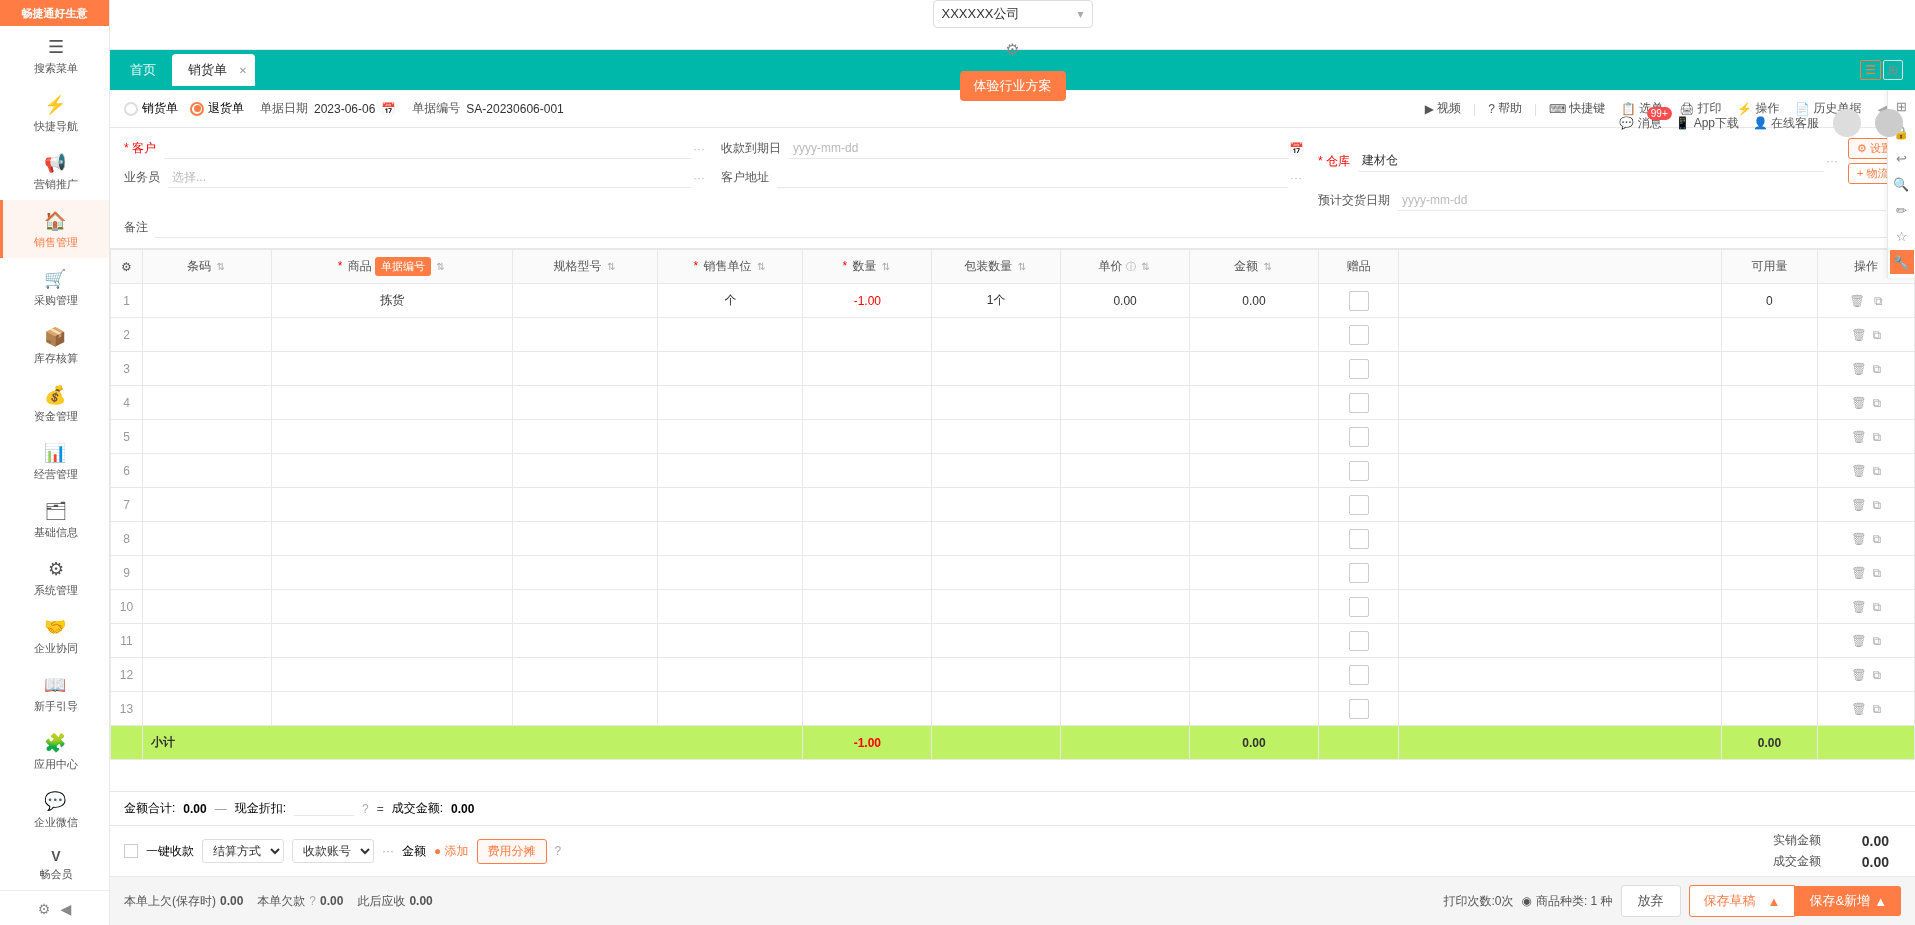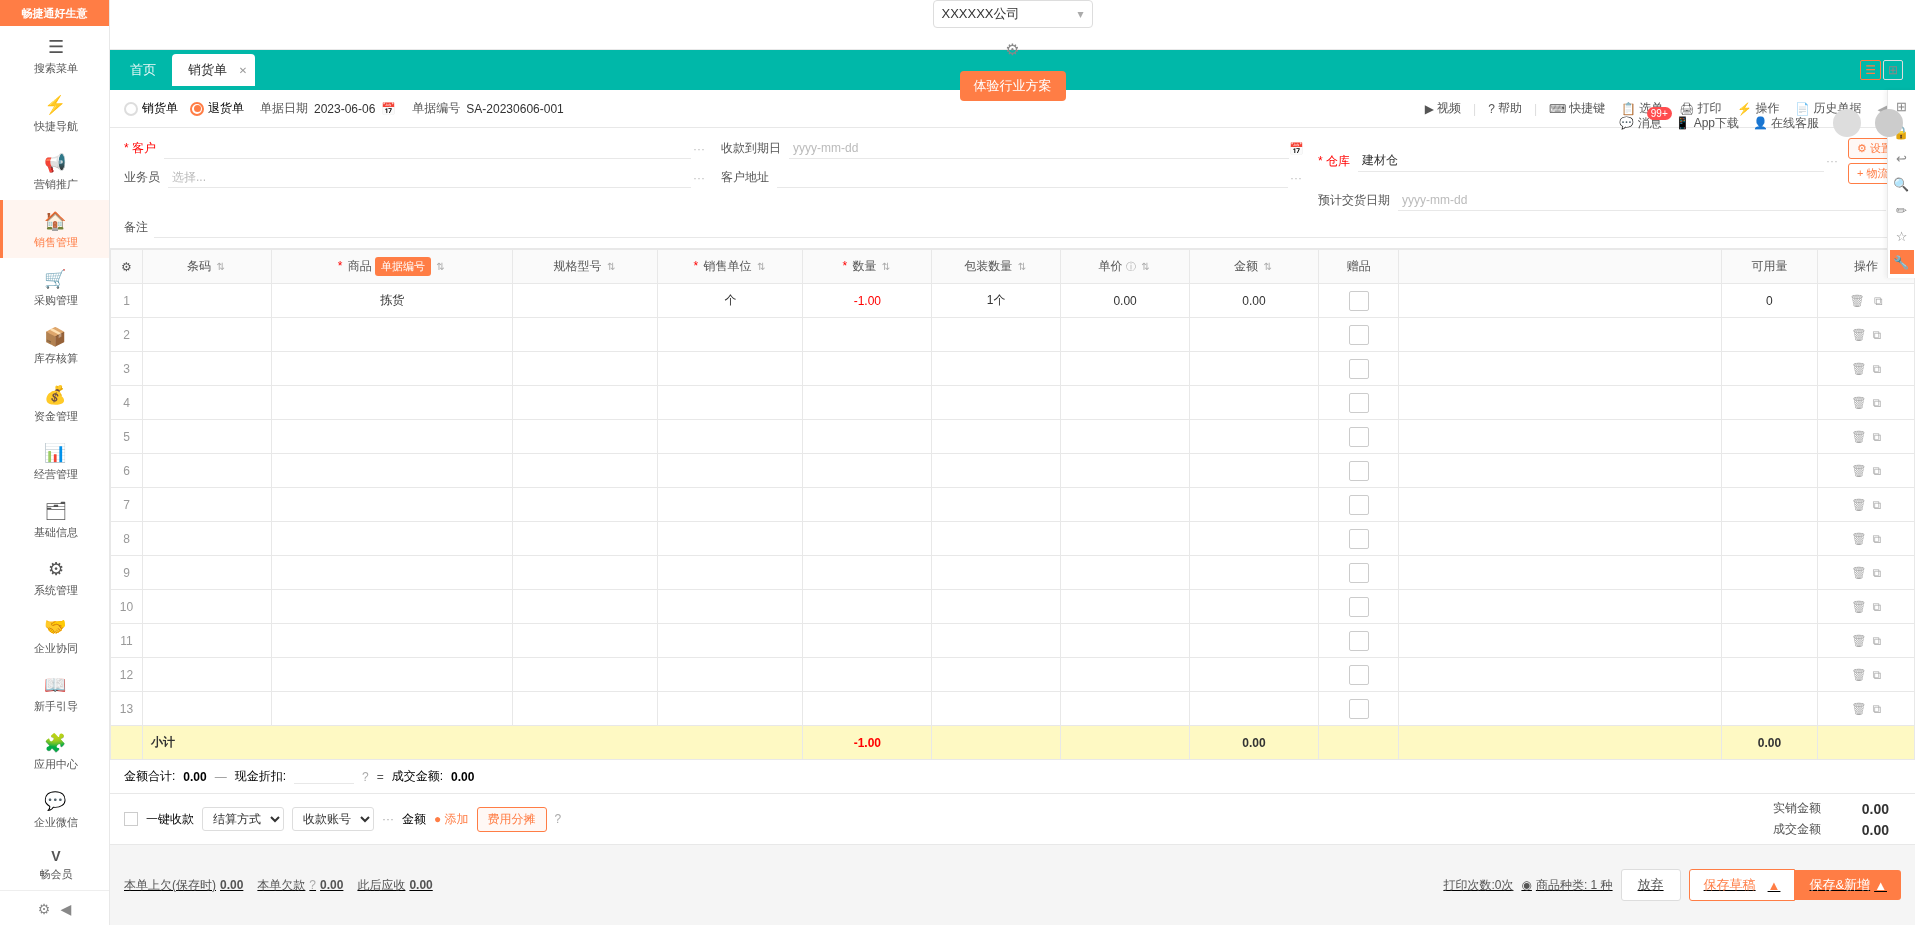--- a/index.html
+++ b/index.html
@@ -135,21 +135,21 @@
     td {
       border: 1px solid #e8e8e8; padding: 6px; text-align: center;
       color: #333; height: 34px;
     }
     td.row-num { color: #999; width: 32px; }
     .scan-btn {
       background: #ff7d45; color: #fff; border: none; border-radius: 3px; padding: 2px 6px;
       font-size: 11px; cursor: pointer;
     }
     .qty-red { color: #f00; }
-    .subtotal-row td { background: #fef9c3; font-weight: bold; }
+    .subtotal-row td { background: #bef264; font-weight: bold; }
     .col-sort { color: #aaa; font-size: 10px; cursor: pointer; margin: 0 2px; }
     .checkbox-cell { width: 20px; height: 20px; border: 1px solid #ccc; border-radius: 2px; margin: auto; }
 
     
     .footer-totals {
       background: #fff; border-top: 1px solid #e8e8e8; padding: 8px 14px;
       display: flex; align-items: center; gap: 8px; flex-shrink: 0;
     }
     .footer-dash { color: #999; }
     .footer-equals { color: #555; }
@@ -168,22 +168,22 @@
       border: 1px solid #ddd; border-radius: 3px; padding: 3px 6px; font-size: 12px;
       color: #333; background: #fff; cursor: pointer;
     }
     .fee-btn {
       border: 1px solid #ff7d45; color: #ff7d45; background: #fff8f5;
       border-radius: 3px; padding: 3px 10px; font-size: 12px; cursor: pointer;
     }
 
     
     .status-bar {
-      background: #f5f5f5; border-top: 1px solid #e8e8e8; padding: 24px 14px;
-      display: flex; align-items: center; gap: 14px; flex-shrink: 0; text-decoration: underline;
+      background: #f5f5f5; border-top: 1px solid #e8e8e8; padding: 8px 14px;
+      display: flex; align-items: center; gap: 14px; flex-shrink: 0;
     }
     .status-item { display: flex; align-items: center; gap: 4px; font-size: 12px; color: #555; }
     .status-help { color: #aaa; cursor: pointer; }
     .status-right { margin-left: auto; display: flex; align-items: center; gap: 8px; }
     .print-info { font-size: 12px; color: #555; }
     .product-type { display: flex; align-items: center; gap: 4px; font-size: 12px; color: #555; cursor: pointer; }
     .abandon-btn {
       border: 1px solid #ddd; background: #fff; color: #555; border-radius: 3px; padding: 6px 16px;
       font-size: 13px; cursor: pointer;
     }

